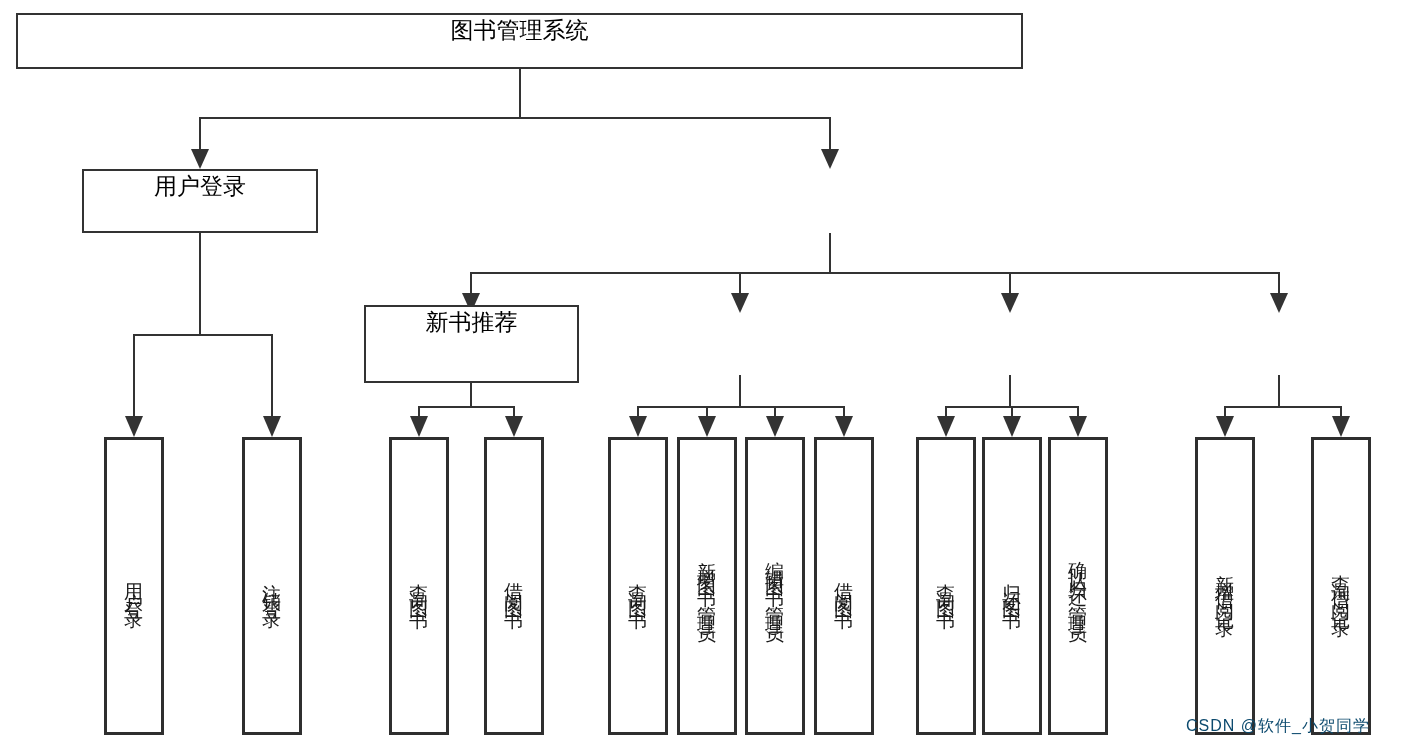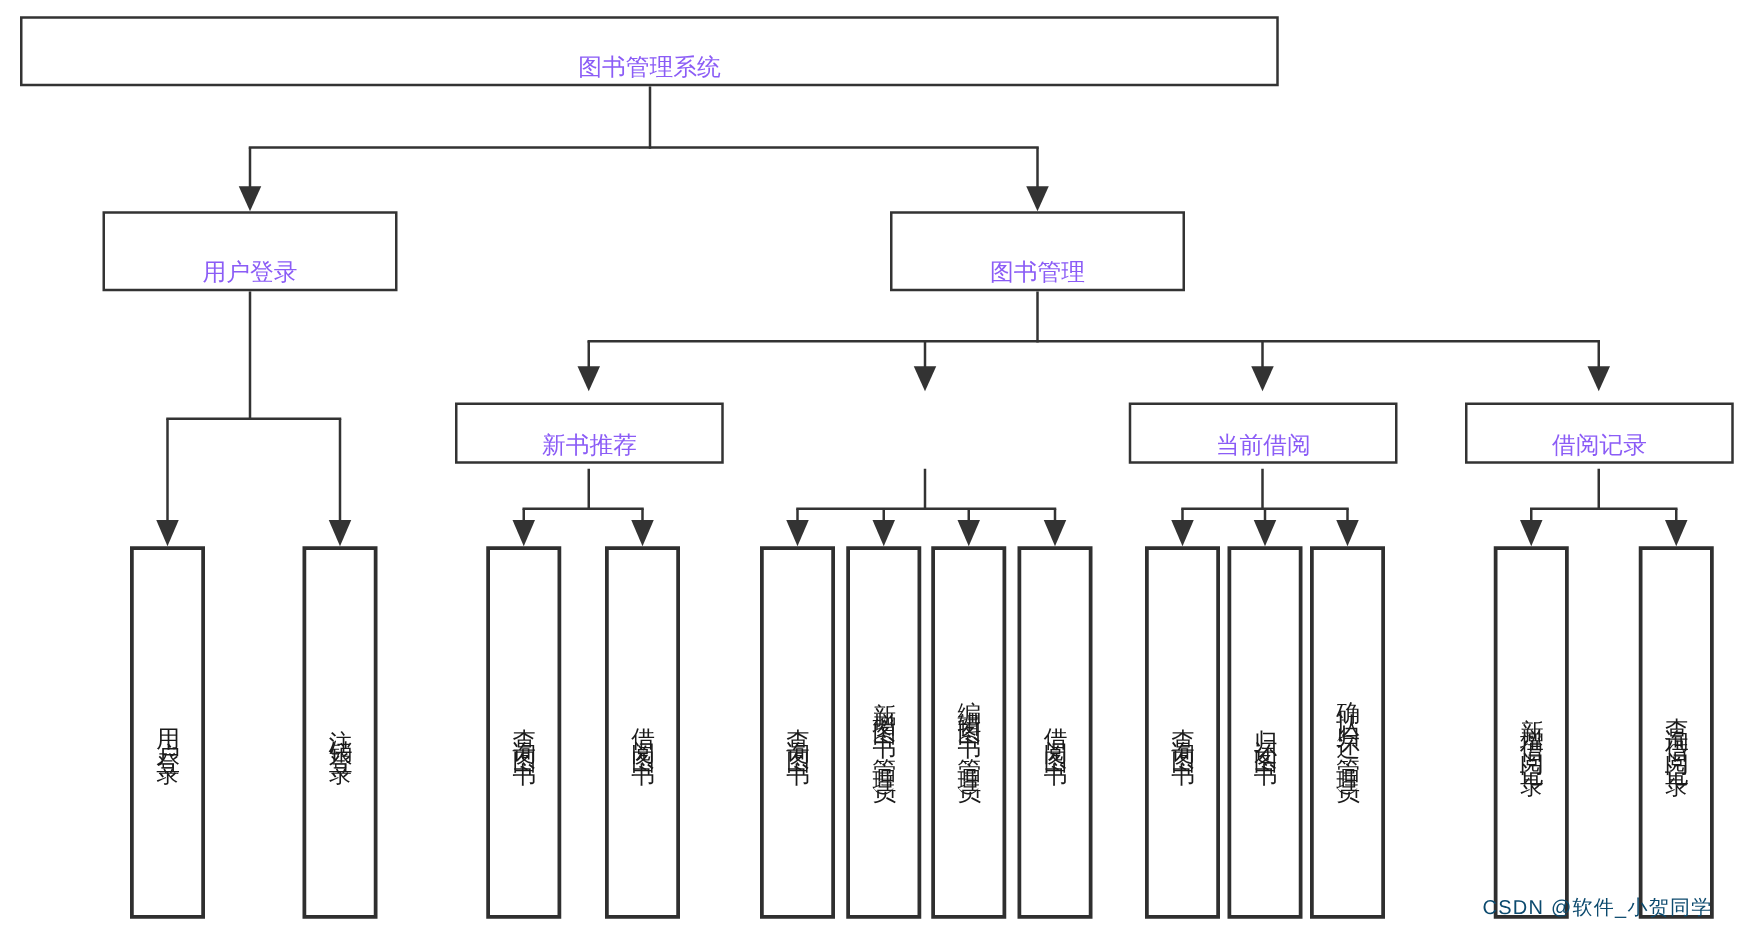--- a/index.html
+++ b/index.html
@@ -18,28 +18,28 @@
     position: absolute;
     left: 0; top: 0;
     width: 1405px; height: 747px;
   }
   .box {
     position: absolute;
     box-sizing: border-box;
     background: #ffffff;
     border: 2px solid #333333;
     display: flex;
-    align-items: flex-end;
+    align-items: flex-start;
     justify-content: center;
-    color: #8b5cf6;
-    font-size: 19px;
+    color: #000000;
+    font-size: 23px;
   }
   .root-box   { left: 16px;  top: 13px;  width: 1007px; height: 56px; }
   .lvl2-box   { top: 169px;  width: 236px; height: 64px; }
-  .lvl3-box   { top: 322px;  width: 215px; height: 49px; }
+  .lvl3-box   { top: 305px;  width: 215px; height: 78px; }
   .leaf {
     position: absolute;
     top: 437px;
     width: 60px;
     height: 298px;
     box-sizing: border-box;
     background: #ffffff;
     border: 3px solid #2f2f2f;
     display: flex;
     align-items: center;
@@ -135,32 +135,23 @@
     </g>
   </svg>
 
   <div class="box root-box">
     <span>图书管理系统</span>
   </div>
 
   <div class="box lvl2-box" style="left:82px;">
     <span>用户登录</span>
   </div>
-  <div class="box lvl2-box" style="left:712px;">
-    <span>图书管理</span>
-  </div>
 
   <div class="box lvl3-box" style="left:364px;">
     <span>新书推荐</span>
-  </div>
-  <div class="box lvl3-box" style="left:903px;">
-    <span>当前借阅</span>
-  </div>
-  <div class="box lvl3-box" style="left:1172px;">
-    <span>借阅记录</span>
   </div>
 
   <div class="leaf" style="left:104px;">
     <span>用户登录</span>
   </div>
   <div class="leaf" style="left:242px;">
     <span>注销登录</span>
   </div>
 
   <div class="leaf" style="left:389px;">

